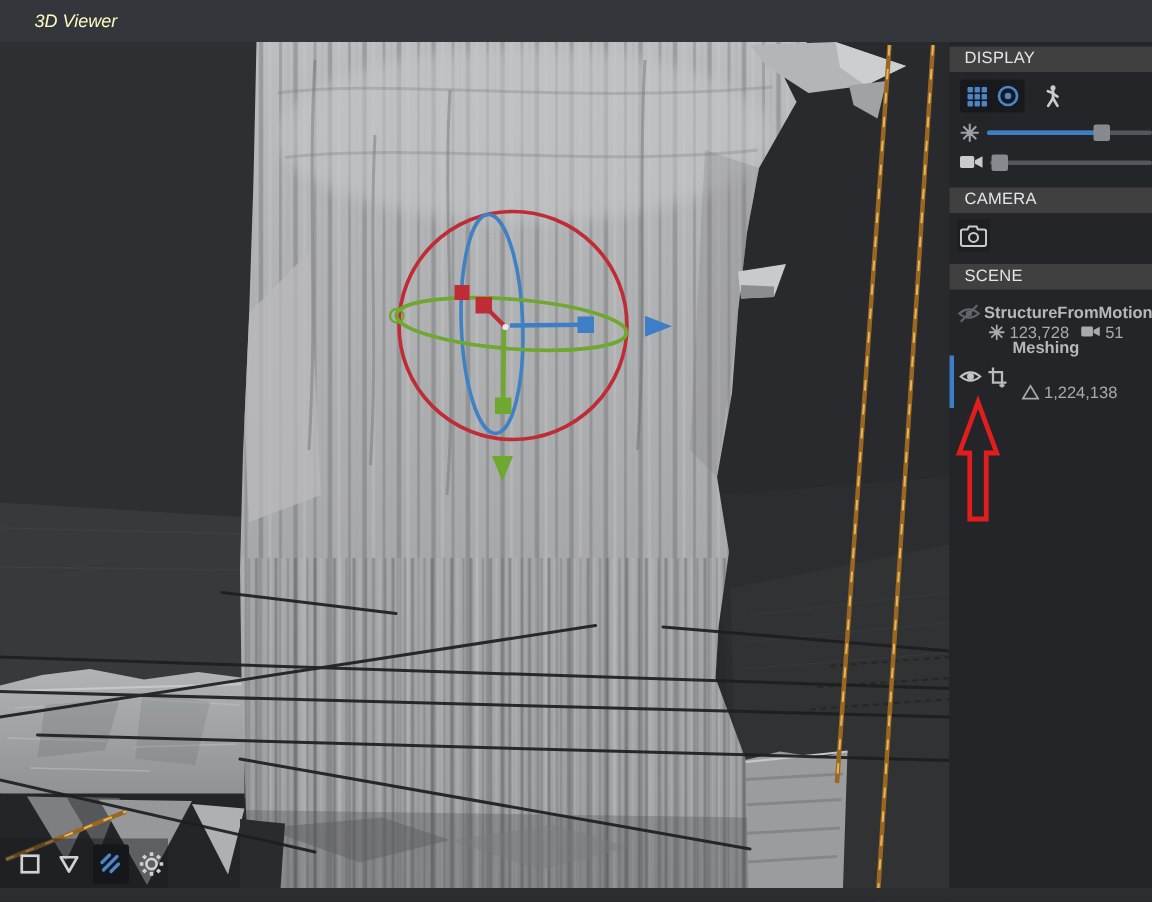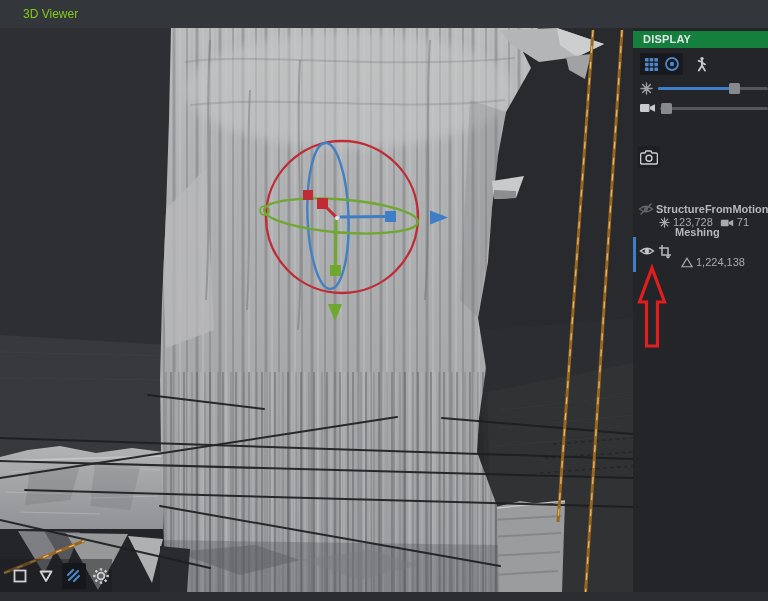--- a/index.html
+++ b/index.html
@@ -3,54 +3,54 @@
 <meta charset="utf-8">
 <style>
   html,body { margin:0; padding:0; }
   body {
     width:768px; height:601px; position:relative; overflow:hidden;
     background:#26282b; font-family:"Liberation Sans", sans-serif;
     -webkit-font-smoothing:antialiased;
   }
   .top-bar { position:absolute; left:0; top:0; width:768px; height:28px;
     background:#33363b; z-index:6; display:flex; align-items:center; }
-  .top-bar .title { color:#84cc16; font-size:12px; margin-left:23px; }
+  .top-bar .title { color:#fef9c3; font-size:12px; margin-left:23px;font-style:italic; }
   .bottom-bar { position:absolute; left:0; top:592px; width:768px; height:9px;
     background:#2b2d31; z-index:6; }
   .viewport { position:absolute; left:0; top:0; width:633px; height:601px;
     background:#292a2d; }
   .viewport svg.scene { position:absolute; left:0; top:0; }
 
   
   .vtoolbar { position:absolute; left:0; top:559px; width:112px; height:34px;
     background:rgba(24,26,29,0.45); display:flex; align-items:center;
     gap:5px; padding-left:9px; box-sizing:border-box; z-index:4; }
   .vt-btn { width:22px; height:26px; display:flex; align-items:center;
     justify-content:center; border-radius:2px; }
   .vt-btn.active { background:#15171a; width:25px; }
 
   
   .panel { position:absolute; left:633px; top:28px; width:135px; height:564px;
     background:#232529; z-index:5; }
   .sec-header { position:absolute; left:0; width:135px; height:17px;
-    background:#15803d; color:#e3e5e7; font-size:11px; font-weight:bold;
+    background:#404040; color:#e3e5e7; font-size:11px; font-weight:normal;
     line-height:17px; padding-left:10px; box-sizing:border-box;
     letter-spacing:.2px; }
   .icon-btn { position:absolute; width:22px; height:22px; border-radius:2px;
     display:flex; align-items:center; justify-content:center; }
   .icon-btn.pressed { background:#17191d; }
   .slider-track { position:absolute; height:3px; background:#53565b;
     border-radius:2px; }
   .slider-fill { position:absolute; height:3px; background:#3d7ec6;
     border-radius:2px; }
   .slider-handle { position:absolute; width:11px; height:11px;
     background:#86898e; border-radius:1.5px; }
   .scene-label { position:absolute; color:#b5b8bb; font-size:11px;
     white-space:nowrap;font-weight:bold; }
-  .stats { position:absolute; display:flex; align-items:flex-end; gap:3px;
+  .stats { position:absolute; display:flex; align-items:flex-start; gap:3px;
     color:#a8abae; font-size:11px; white-space:nowrap; }
   .sel-bar { position:absolute; left:0; width:3px; background:#3d7ec6; }
   .annot { position:absolute; left:0; top:0; pointer-events:none; }
 </style>
 </head>
 <body>
 
 <div class="viewport">
   <svg class="scene" width="633" height="601" viewBox="0 0 633 601">
     <defs>
@@ -270,48 +270,50 @@
   <div class="slider-fill" style="left:25px; top:59px; width:78px"></div>
   <div class="slider-handle" style="left:96px; top:55px"></div>
 
   <svg style="position:absolute; left:6px; top:74px" width="17" height="12" viewBox="0 0 17 12">
     <rect x="1" y="2" width="9.5" height="8" rx="1.2" fill="#c9cbce"></rect>
     <polygon points="11,4.8 16,2.2 16,9.8 11,7.2" fill="#c9cbce"></polygon>
   </svg>
   <div class="slider-track" style="left:27px; top:79px; width:108px"></div>
   <div class="slider-handle" style="left:28px; top:75px"></div>
 
+  <div class="sec-header" style="top:97px">CAMERA</div>
   <div class="icon-btn" style="left:5px; top:118px; background:#1d1f23">
     <svg width="18" height="15" viewBox="0 0 18 15">
       <path d="M6,1 L11,1 L12,3 L16,3 A1.4,1.4 0 0 1 17.4,4.4 L17.4,12.6 A1.4,1.4 0 0 1 16,14 L2,14 A1.4,1.4 0 0 1 0.6,12.6 L0.6,4.4 A1.4,1.4 0 0 1 2,3 L5,3 Z" fill="none" stroke="#c9cbce" stroke-width="1.4"></path>
       <circle cx="9" cy="8.3" r="3" fill="none" stroke="#c9cbce" stroke-width="1.4"></circle>
     </svg>
   </div>
 
+  <div class="sec-header" style="top:148px">SCENE</div>
 
   <div style="position:absolute; left:5px; top:174px; width:16px; height:14px">
     <svg width="16" height="14" viewBox="0 0 16 14">
       <path d="M1.5,7 Q8,1.5 14.5,7 Q8,12.5 1.5,7 Z" fill="none" stroke="#62656a" stroke-width="1.4"></path>
       <circle cx="8" cy="7" r="2" fill="#62656a"></circle>
       <path d="M2.5,12.5 L13.5,1.5" stroke="#62656a" stroke-width="1.4"></path>
     </svg>
   </div>
   <div class="scene-label" style="left:23px; top:175px">StructureFromMotion</div>
   <div class="stats" style="left:26px; top:188px">
     <svg width="11" height="11" viewBox="0 0 13 13">
       <g stroke="#a8abae" stroke-width="1.4" stroke-linecap="round">
         <path d="M6.5,1 L6.5,12 M1,6.5 L12,6.5 M2.6,2.6 L10.4,10.4 M10.4,2.6 L2.6,10.4"></path>
       </g>
     </svg>
     <span>123,728</span>
     <svg width="14" height="10" viewBox="0 0 17 12" style="margin-left:4px">
       <rect x="1" y="2" width="9.5" height="8" rx="1.2" fill="#a8abae"></rect>
       <polygon points="11,4.8 16,2.2 16,9.8 11,7.2" fill="#a8abae"></polygon>
     </svg>
-    <span>71</span>
+    <span>51</span>
   </div>
 
   <div class="sel-bar" style="top:209px; height:35px"></div>
   <div style="position:absolute; left:6px; top:216px; width:16px; height:14px">
     <svg width="16" height="14" viewBox="0 0 16 14">
       <path d="M1.5,7 Q8,1.5 14.5,7 Q8,12.5 1.5,7 Z" fill="none" stroke="#c2c4c7" stroke-width="1.4"></path>
       <circle cx="8" cy="7" r="2.3" fill="#c2c4c7"></circle>
     </svg>
   </div>
   <div style="position:absolute; left:25px; top:216px; width:14px; height:15px">

